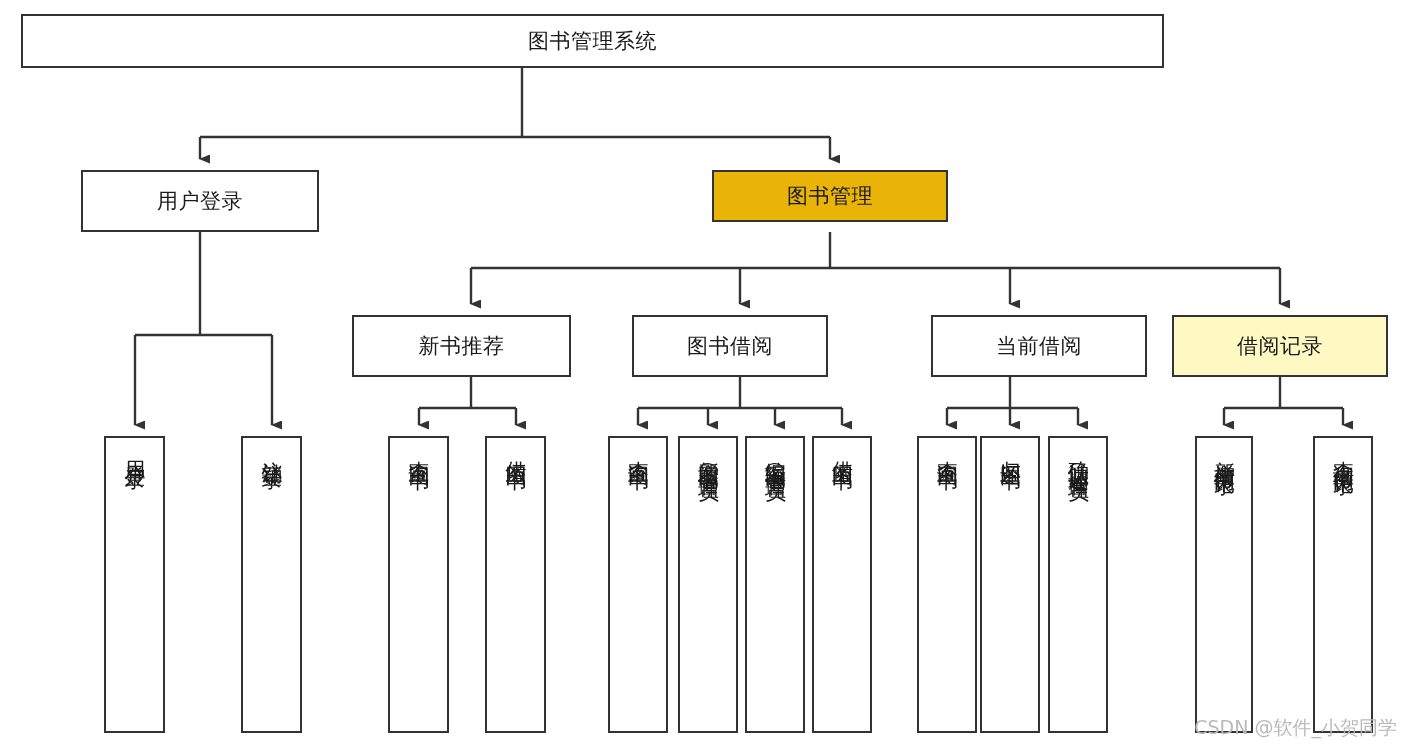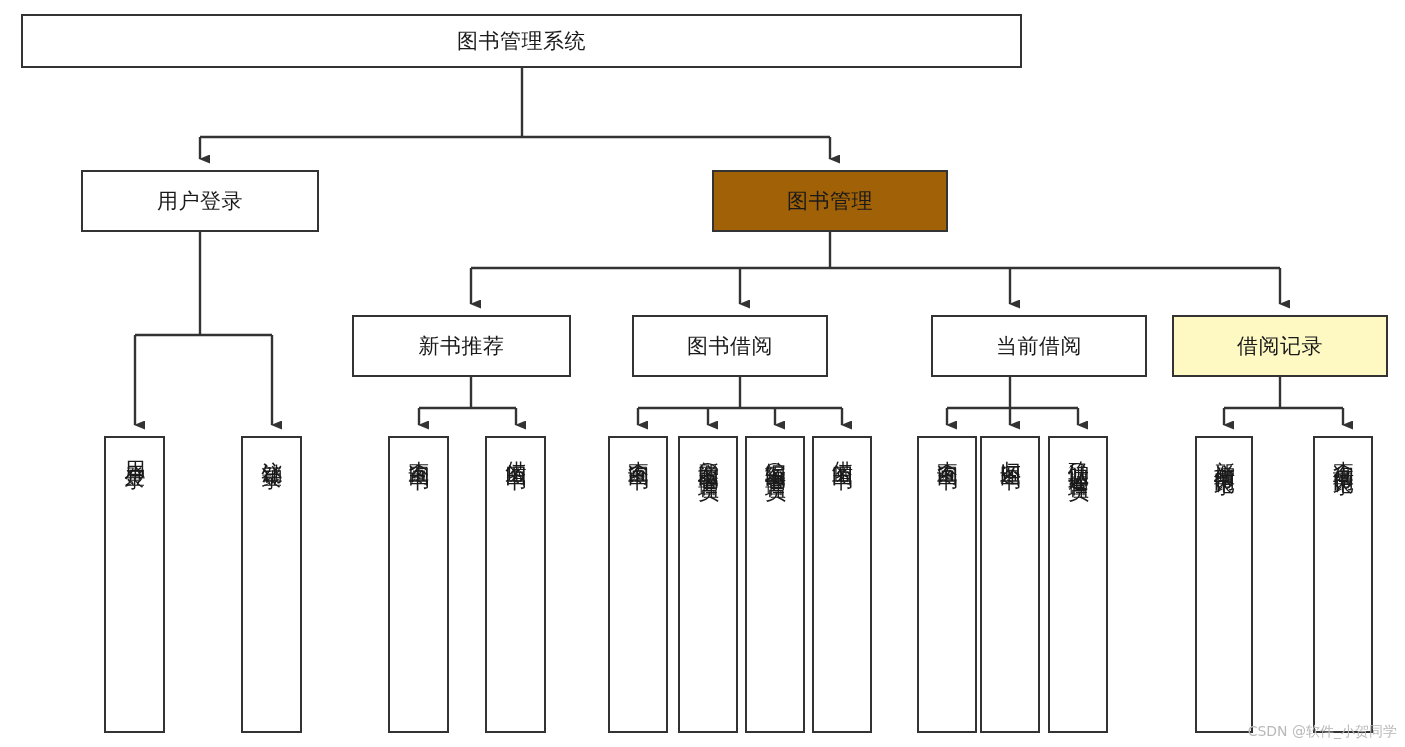--- a/index.html
+++ b/index.html
@@ -56,21 +56,21 @@
     font-size: 21px;
     letter-spacing: 3px;
     line-height: 1;
     white-space: normal;
     max-height: 100%;
   }
   #watermark {
     position: absolute;
     right: 8px;
     bottom: 6px;
-    font-size: 14px;
+    font-size: 19px;
     color: #b9b9b9;
     white-space: nowrap;
     user-select: none;
   }
 </style>
 </head>
 <body>
 
 <div id="diagram-root">
 
@@ -111,27 +111,27 @@
         <path d="M 1010 408 L 1010 425" marker-end="url(#arrowhead)"></path>
         <path d="M 1078 408 L 1078 425" marker-end="url(#arrowhead)"></path>
         <path d="M 1280 377 L 1280 408"></path>
         <path d="M 1224 408 L 1343 408"></path>
         <path d="M 1224 408 L 1224 425" marker-end="url(#arrowhead)"></path>
         <path d="M 1343 408 L 1343 425" marker-end="url(#arrowhead)"></path>
       </g>
   </svg>
 
   <div id="nodes-layer">
-      <div class="node horizontal" id="node-root" style="left: 21px; top: 14px; width: 1001px; height: 54px; border-color: rgb(51, 51, 51); background: rgb(255, 255, 255);">
+      <div class="node horizontal" id="node-root" style="left: 21px; top: 14px; width: 1143px; height: 54px; border-color: rgb(51, 51, 51); background: rgb(255, 255, 255);">
         <span class="node-label">图书管理系统</span>
       </div>
       <div class="node horizontal" id="node-login" style="left: 81px; top: 170px; width: 238px; height: 62px; border-color: rgb(51, 51, 51); background: rgb(255, 255, 255);">
         <span class="node-label">用户登录</span>
       </div>
-      <div class="node horizontal" id="node-bookmgmt" style="left: 712px; top: 170px; width: 236px; height: 62px; border-color: rgb(51, 51, 51); background: #a16207;">
+      <div class="node horizontal" id="node-bookmgmt" style="left: 712px; top: 170px; width: 236px; height: 52px; border-color: rgb(51, 51, 51); background: #eab308;">
         <span class="node-label">图书管理</span>
       </div>
       <div class="node horizontal" id="node-newbook" style="left: 352px; top: 315px; width: 219px; height: 62px; border-color: rgb(51, 51, 51); background: rgb(255, 255, 255);">
         <span class="node-label">新书推荐</span>
       </div>
       <div class="node horizontal" id="node-borrow" style="left: 632px; top: 315px; width: 196px; height: 62px; border-color: rgb(51, 51, 51); background: rgb(255, 255, 255);">
         <span class="node-label">图书借阅</span>
       </div>
       <div class="node horizontal" id="node-current" style="left: 931px; top: 315px; width: 216px; height: 62px; border-color: rgb(51, 51, 51); background: rgb(255, 255, 255);">
         <span class="node-label">当前借阅</span>

